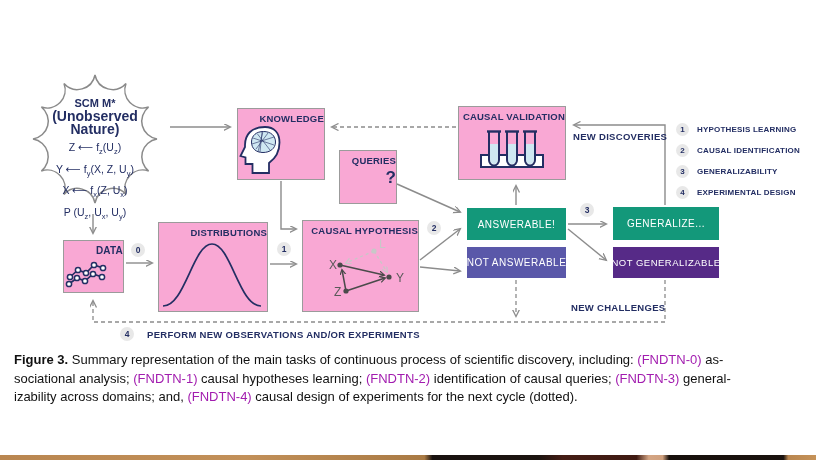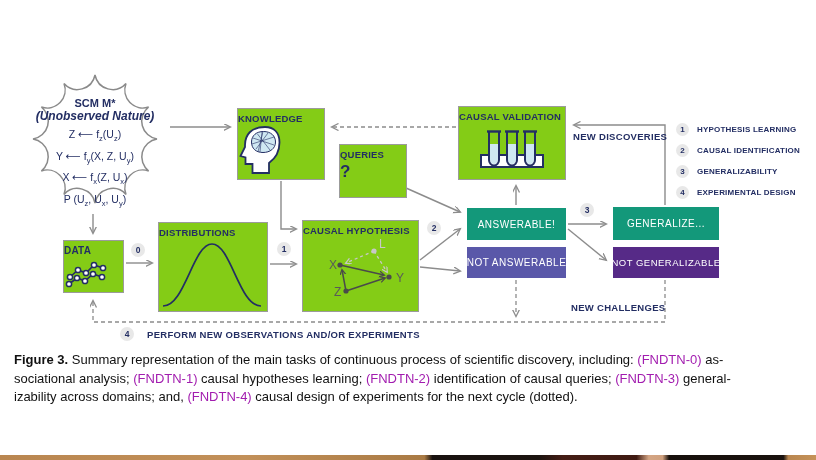--- a/index.html
+++ b/index.html
@@ -1,38 +1,38 @@
 <!DOCTYPE html>
 <html><head>
 <meta charset="utf-8">
 <style>
   html,body{margin:0;padding:0;background:#fff;}
   #stage{position:relative;width:816px;height:460px;background:#fff;overflow:hidden;
          font-family:"Liberation Sans","DejaVu Sans",sans-serif;}
   .abs{position:absolute;}
   svg{display:block;}
   
-  .dbox{position:absolute;background:#84cc16;border:1.5px solid #9b9b9b;box-sizing:border-box;text-align:left;}
+  .dbox{position:absolute;background:#f9a8d4;border:1.5px solid #9b9b9b;box-sizing:border-box;text-align:right;}
   .dtitle{color:#232e63;font-weight:700;font-size:9.5px;letter-spacing:.2px;margin-top:4px;white-space:nowrap;}
   
   .cbox{position:absolute;box-sizing:border-box;display:flex;align-items:center;justify-content:center;
         color:#fff;font-weight:400;font-size:10px;letter-spacing:.5px;white-space:nowrap;}
   
   .flabel{position:absolute;color:#232e63;font-weight:700;font-size:9.5px;letter-spacing:.3px;white-space:nowrap;}
   
   .ncirc{position:absolute;width:14px;height:14px;border-radius:50%;background:#e8e8e8;
          color:#232e63;font-weight:700;font-size:8.5px;line-height:14px;text-align:center;}
   .lcirc{width:13px;height:13px;border-radius:50%;background:#e8e8e8;color:#232e63;
          font-weight:700;font-size:8px;line-height:13px;text-align:center;flex:0 0 13px;}
   .lrow{position:absolute;display:flex;align-items:center;gap:8px;}
   .llabel{color:#232e63;font-weight:700;font-size:8px;letter-spacing:.2px;white-space:nowrap;}
   
   #cloud-text{position:absolute;left:31px;top:85px;width:128px;text-align:center;color:#232e63;margin-top:12px;}
   #cloud-text .t1{font-weight:700;font-size:11px;line-height:13px;}
-  #cloud-text .t2{font-weight:700;font-size:12px;line-height:13px;margin-bottom:3px;font-style:italic;}
+  #cloud-text .t2{font-weight:700;font-size:14px;line-height:13px;margin-bottom:3px;}
   #cloud-text .eq{font-size:10.5px;line-height:17.5px;}
   #cloud-text sub{font-size:7.5px;}
   
   .qmark{color:#232e63;font-weight:700;font-size:17px;margin-top:2px;}
   
   #caption{position:absolute;left:14px;top:351px;width:796px;color:#111;
            font-size:13px;line-height:18.5px;}
   .cap-line{white-space:nowrap;}
   .cap-line .b{font-weight:700;}
   .cap-line .l{color:#a21caf;}
@@ -89,21 +89,21 @@
 
   <div class="dbox" style="left:237px;top:108px;width:88px;height:72px;">
     <div class="dtitle">KNOWLEDGE</div>
     <svg width="44" height="50" style="margin-top:1px">
       <path d="M27,2 C13,2 7,10 7,20 L7,22 L2.5,31 L7.5,32.5 L7.5,39 L14.5,39 L14.5,48 L31,48 L31,38 C38,33 41.5,27 41.5,17.5 C41.5,7.5 36,2 27,2 Z" fill="#fff" stroke="#232e63" stroke-width="1.8"></path>
       <path d="M25.5,6.5 C33,6.5 37.5,11 37.5,17 C37.5,23.5 32,27.5 25,27.5 C18,27.5 13.5,23.5 13.5,17 C13.5,10.5 18.5,6.5 25.5,6.5 Z" fill="#cfe8f2" stroke="#232e63" stroke-width="1"></path>
       <path d="M15,13 L36,20 M18,24 L30,8 M22,27 L24,7 M14,19 L36,12 M19.5,9 L32,25 M25,6.5 L20,27" stroke="#232e63" stroke-width="0.6" fill="none"></path>
     </svg>
   </div>
 
-  <div class="dbox" style="left:339px;top:144px;width:68px;height:54px;">
+  <div class="dbox" style="left:339px;top:150px;width:58px;height:54px;">
     <div class="dtitle">QUERIES</div>
     <div class="qmark">?</div>
   </div>
 
   <div class="dbox" style="left:458px;top:106px;width:108px;height:74px;">
     <div class="dtitle">CAUSAL VALIDATION</div>
     <svg width="72" height="48" style="margin:2px auto 0">
       <rect x="5" y="31" width="62" height="12" fill="#fff" stroke="#232e63" stroke-width="2"></rect>
       <g>
         <g transform="translate(18,0)">

